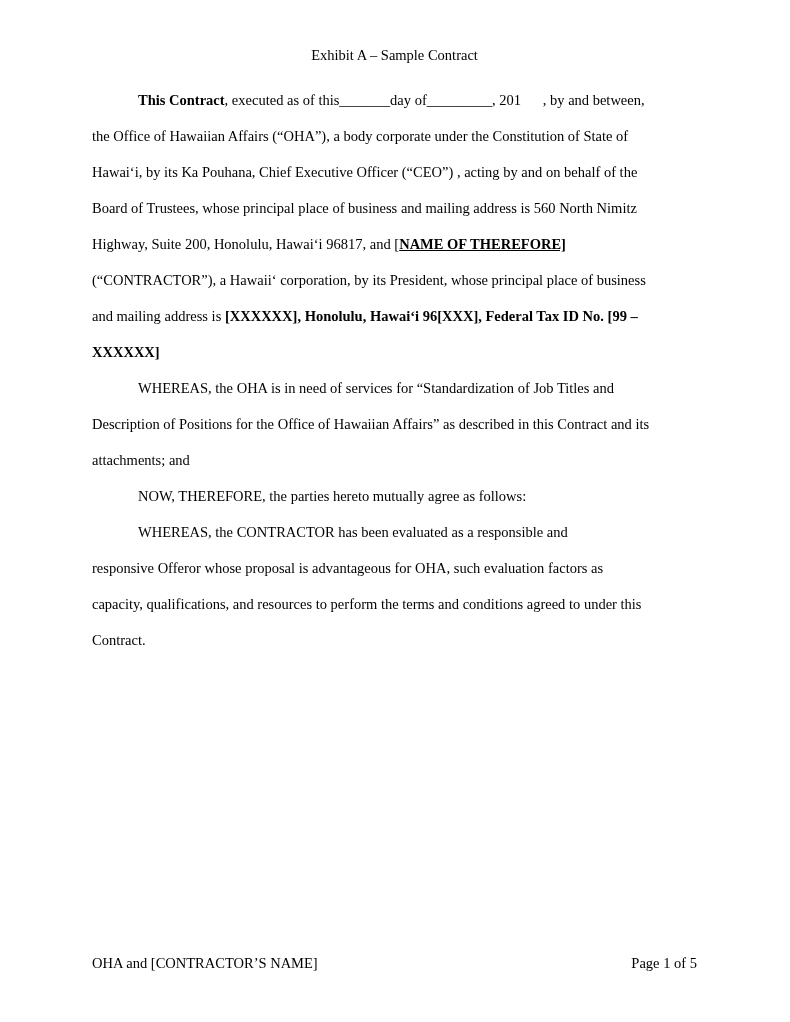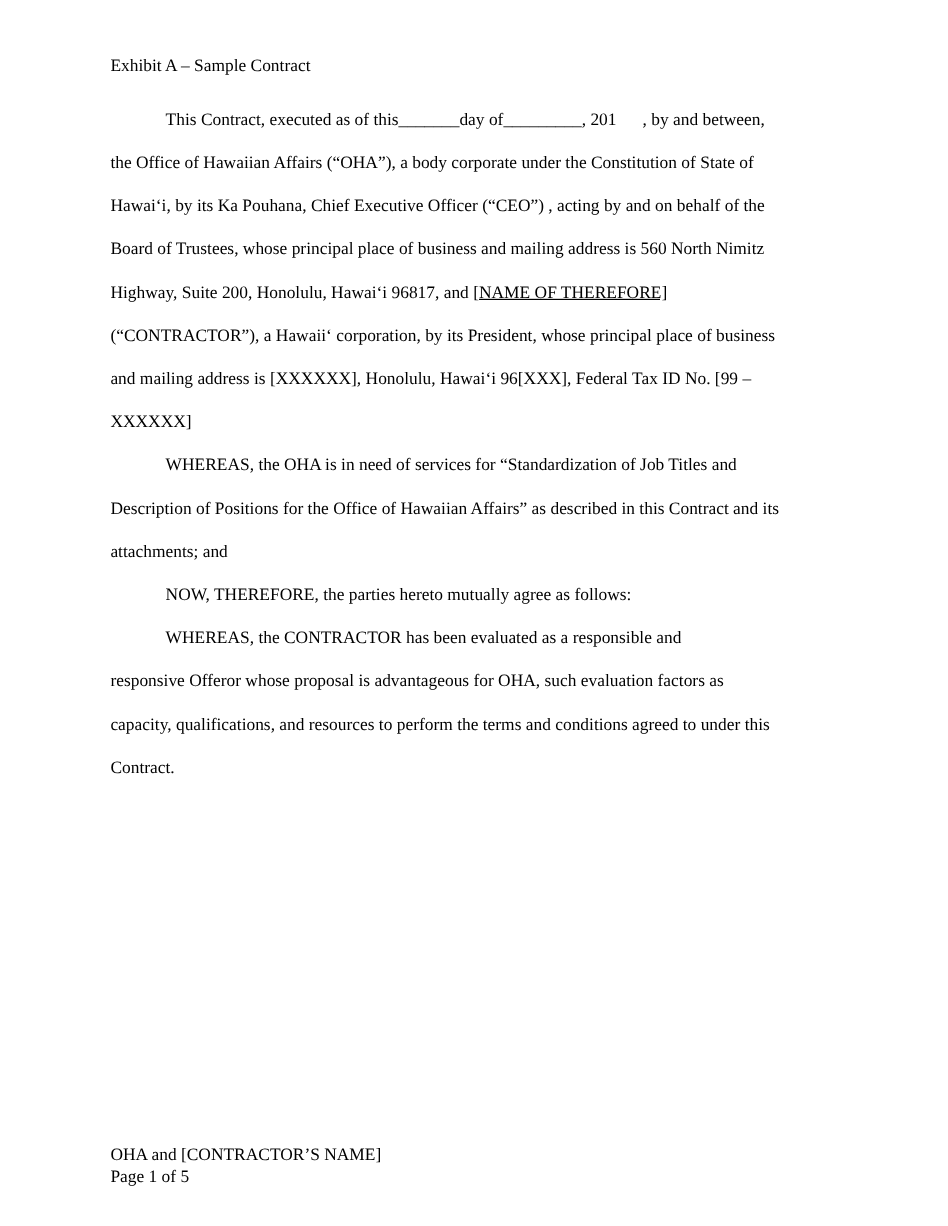--- a/index.html
+++ b/index.html
@@ -14,21 +14,21 @@
     background: #ffffff;
     color: #000000;
     font-family: "Liberation Serif", "DejaVu Serif", serif;
     overflow: hidden;
   }
   .header-line {
     position: absolute;
     top: 46px;
     left: 92px;
     right: 93px;
-    text-align: left;
+    text-align: center;
     font-size: 14.5px;
     line-height: 18px;
   }
   .doc-body {
     position: absolute;
     top: 82px;
     left: 92px;
     width: 618px;
     font-size: 14.5px;
     line-height: 36px;
@@ -37,32 +37,31 @@
     margin: 0;
     white-space: pre-wrap;
   }
   .doc-body p.para.indent {
     text-indent: 46px;
   }
   .doc-body p.para.center {
     text-align: center;
     text-indent: 0;
   }
-  .run-bold { font-weight: normal; }
+  .run-bold { font-weight: bold; }
   .run-underline { text-decoration: underline; }
   .footer-line {
     position: absolute;
     top: 954px;
     left: 92px;
     right: 93px;
     display: flex;
     justify-content: space-between;
     font-size: 14.5px;
     line-height: 18px;
-    flex-direction: column;
   }
 </style>
 </head>
 <body>
 
 <div class="page">
 
   <div class="header-line">Exhibit A – Sample Contract</div>
 
   <div class="doc-body">

